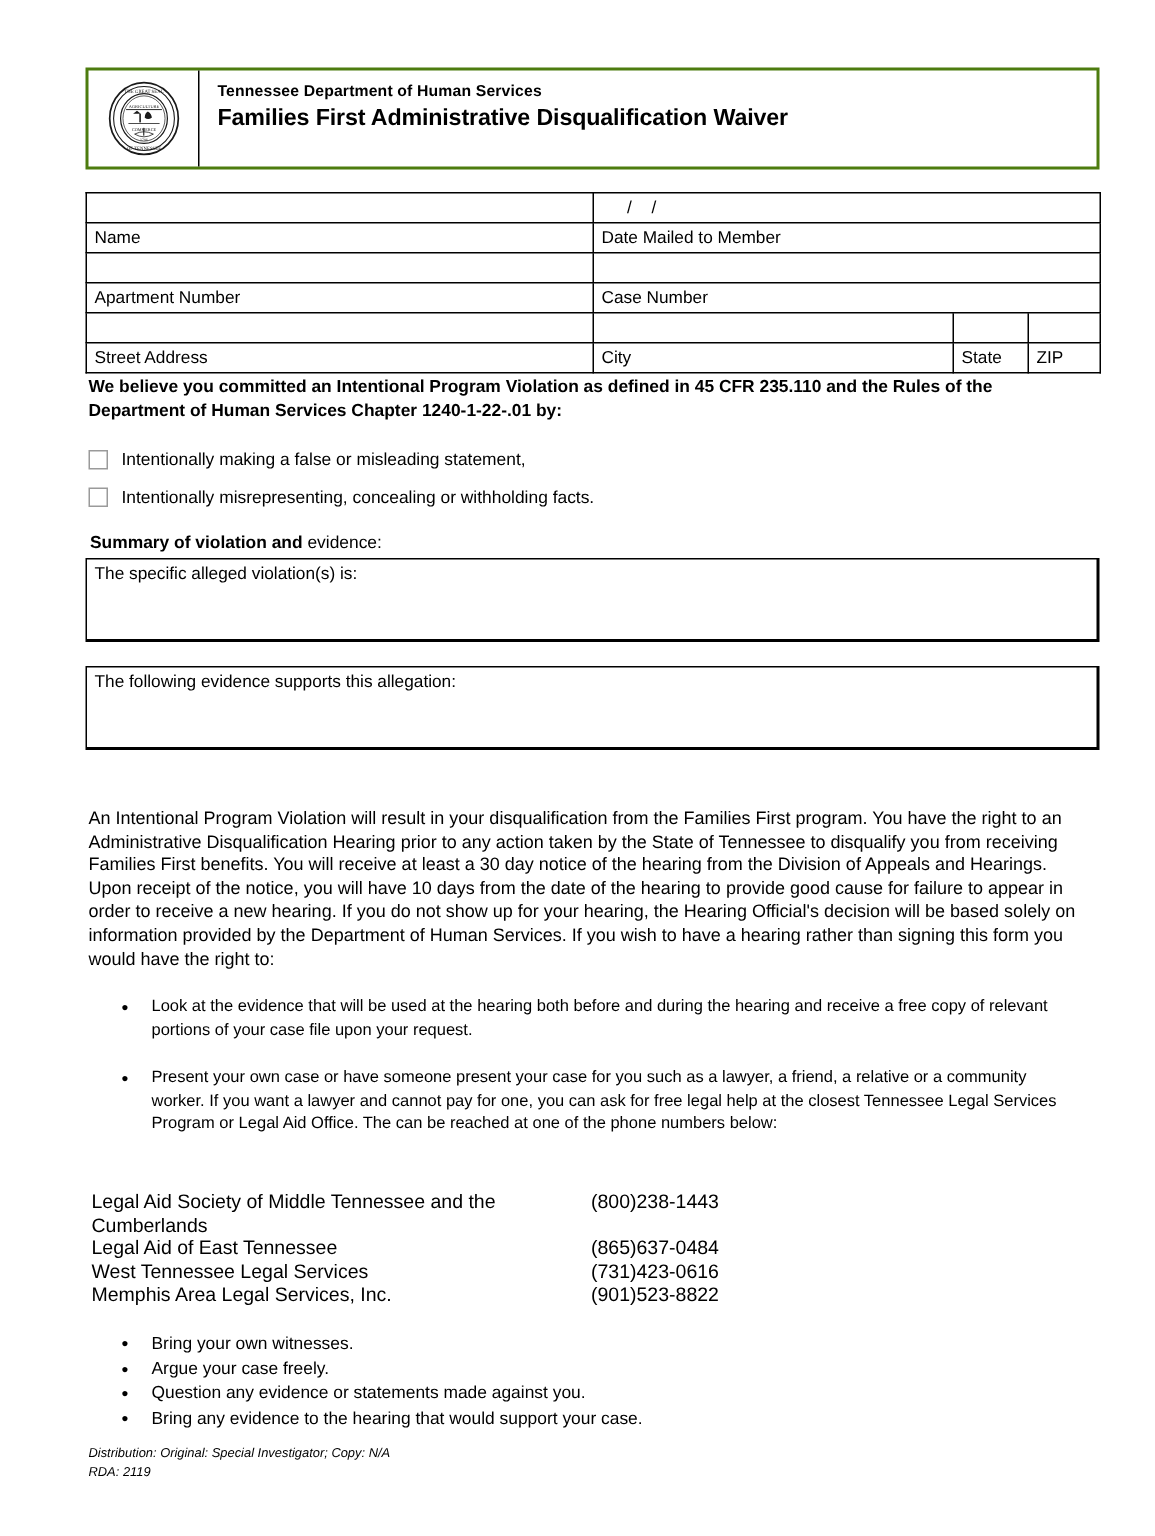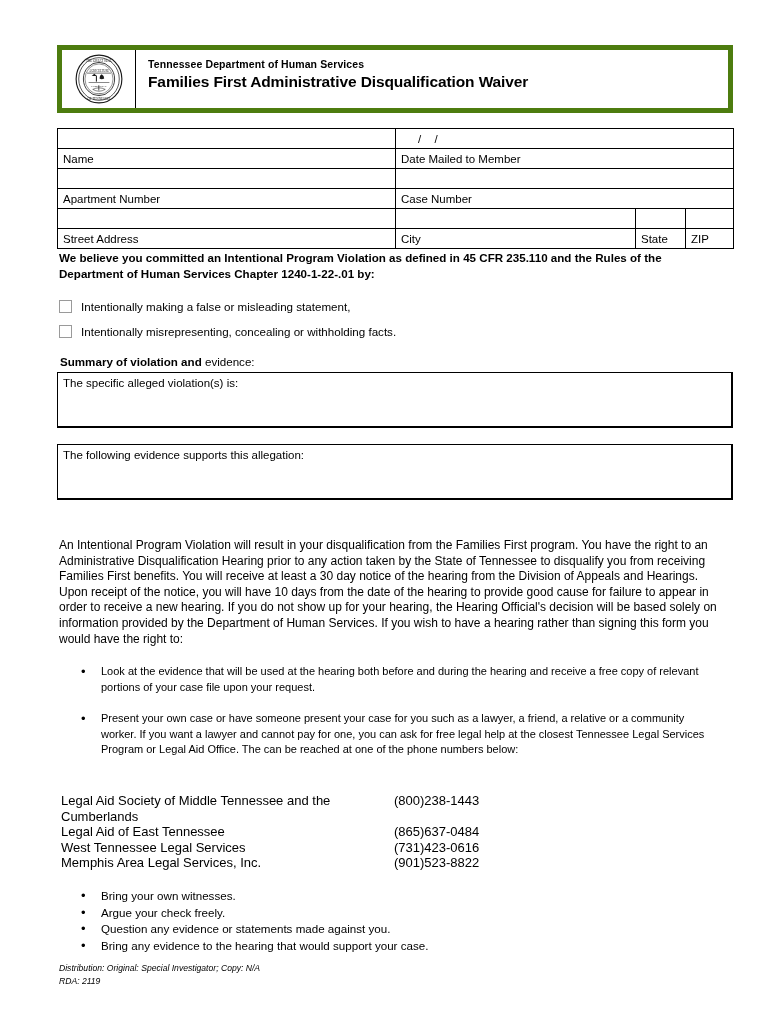--- a/index.html
+++ b/index.html
@@ -22,21 +22,21 @@
     box-sizing: border-box;
   }
 
   
   .header-box {
     position: absolute;
     left: 57px;
     top: 45px;
     width: 676px;
     height: 68px;
-    border: 5px solid #4d7c0f;
+    border: 2px solid #4d7c0f;
     box-sizing: border-box;
     display: flex;
     align-items: stretch;
   }
   .seal-cell {
     width: 74px;
     border-right: 1px solid #000;
     display: flex;
     align-items: center;
     justify-content: center;
@@ -430,21 +430,21 @@
     </div>
   </div>
 
   <div class="final-bullets">
     <div class="fb-item">
       <span class="dot">•</span>
       <span class="fbtext">Bring your own witnesses.</span>
     </div>
     <div class="fb-item">
       <span class="dot">•</span>
-      <span class="fbtext">Argue your check freely.</span>
+      <span class="fbtext">Argue your case freely.</span>
     </div>
     <div class="fb-item">
       <span class="dot">•</span>
       <span class="fbtext">Question any evidence or statements made against you.</span>
     </div>
     <div class="fb-item">
       <span class="dot">•</span>
       <span class="fbtext">Bring any evidence to the hearing that would support your case.</span>
     </div>
   </div>

